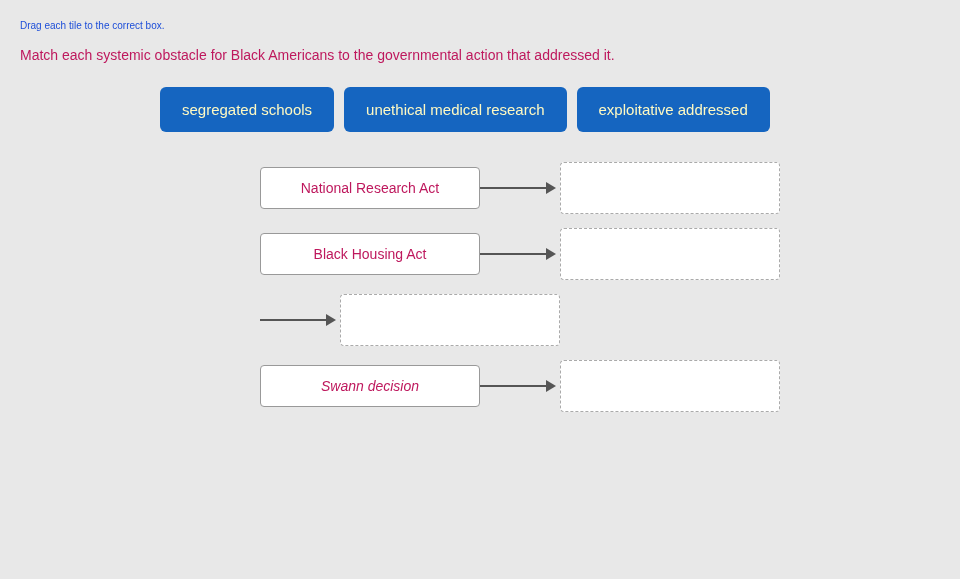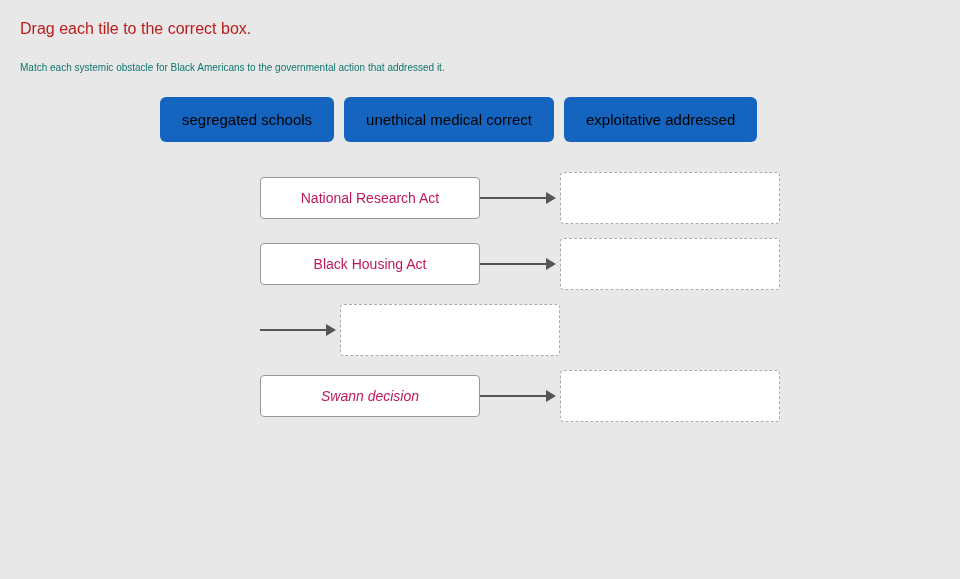--- a/index.html
+++ b/index.html
@@ -4,39 +4,39 @@
   <style>
     * { box-sizing: border-box; margin: 0; padding: 0; }
     body {
       font-family: Arial, sans-serif;
       background-color: #e8e8e8;
       padding: 20px;
       width: 960px;
       min-height: 579px;
     }
     .instructions-title {
-      font-size: 16px;
-      color: #b91c1c;
-      margin-bottom: 24px;
+      font-size: 10px;
+      color: #1d4ed8;
+      margin-bottom: 16px;
     }
     .instructions-subtitle {
-      font-size: 10px;
-      color: #0f766e;
+      font-size: 14px;
+      color: #be185d;
       margin-bottom: 24px;
     }
     .tiles-section {
       display: flex;
       flex-wrap: wrap;
       gap: 10px;
       margin-left: 140px;
       margin-bottom: 30px;
     }
     .tile {
       background-color: #1a6bbf;
-      color: #000000;
+      color: #fef9c3;
       border-radius: 6px;
       padding: 14px 22px;
       font-size: 15px;
       font-weight: 500;
       cursor: grab;
       min-width: 140px;
       text-align: center;
     }
     .tile.dark {
       background-color: #1565c0;
@@ -96,21 +96,21 @@
   </style>
 </head>
 <body>
 
 <p class="instructions-title">Drag each tile to the correct box.</p>
 
 <p class="instructions-subtitle">Match each systemic obstacle for Black Americans to the governmental action that addressed it.</p>
 
 <div class="tiles-section">
   <div class="tile dark">segregated schools</div>
-  <div class="tile dark">unethical medical correct</div>
+  <div class="tile dark">unethical medical research</div>
   <div class="tile dark">exploitative addressed</div>
 </div>
 
 <div class="matching-section">
   <div class="match-row">
     <div class="match-label-box">National Research Act</div>
     <div class="arrow-line">
       <div class="arrow-head"></div>
     </div>
     <div class="match-answer-box"></div>

